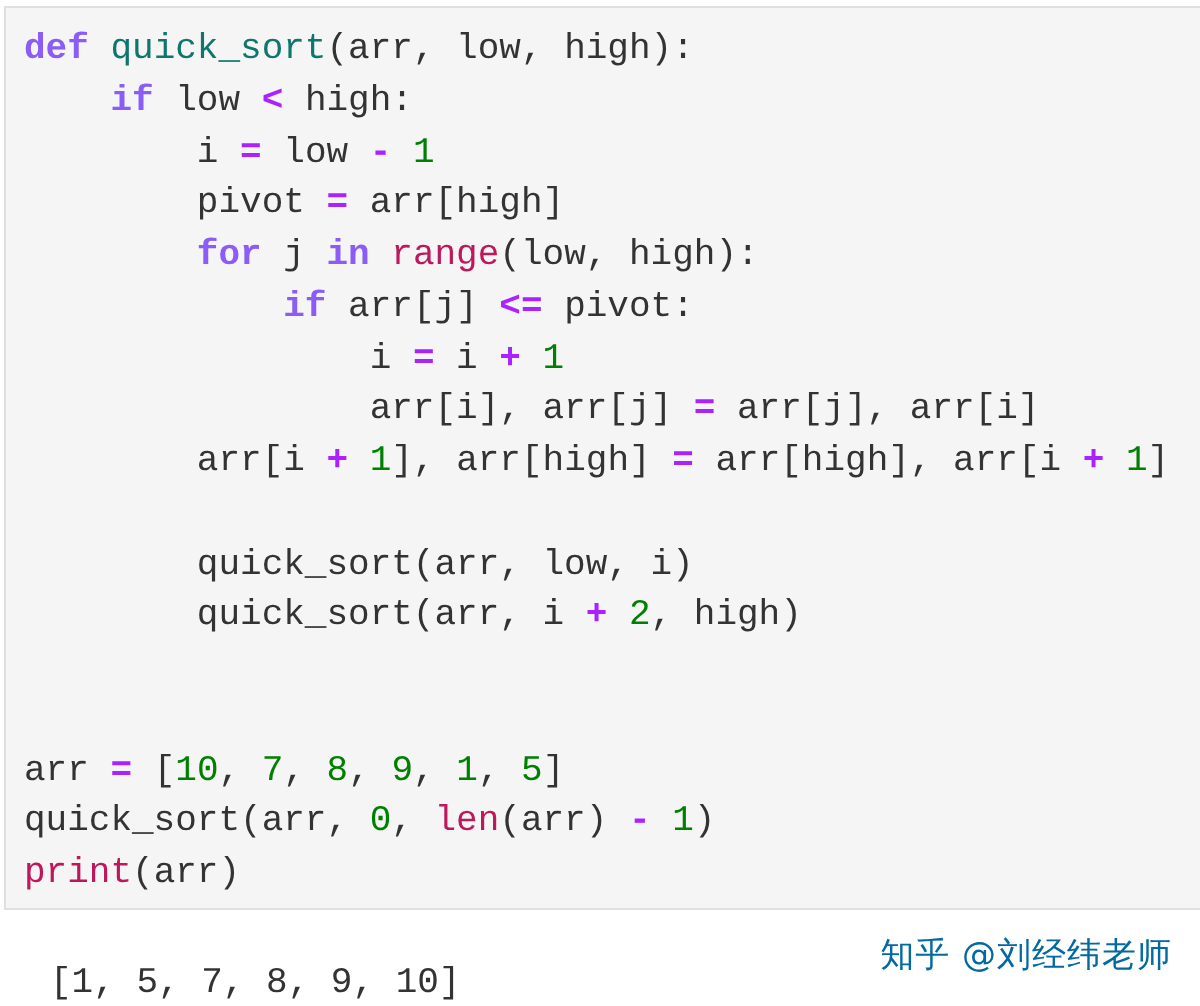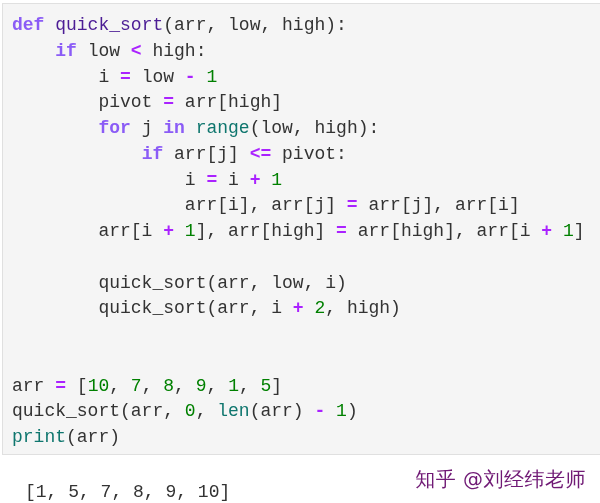--- a/index.html
+++ b/index.html
@@ -30,42 +30,42 @@
     top: 9px;
     margin: 0;
     font-family: "Liberation Mono", "DejaVu Sans Mono", monospace;
     font-size: 18px;
     line-height: 25.75px;
     color: #333333;
     white-space: pre;
   }
   .line { display: block; height: 25.75px; }
   .kw { color: #8b5cf6; font-weight: bold; }
-  .fn { color: #4c1d95; }
-  .bi { color: #0f766e; }
+  .fn { color: #0f766e; }
+  .bi { color: #be185d; }
   .num { color: #008000; }
   .op { color: #aa22ff; font-weight: bold; }
   .output {
     position: absolute;
     left: 11px;
     top: 465px;
     margin: 14px;
     font-family: "Liberation Mono", "DejaVu Sans Mono", monospace;
     font-size: 18px;
     line-height: 26px;
     color: #333333;
     white-space: pre;
   }
   .watermark {
     position: absolute;
     right: 14px;
     top: 466px;
     font-family: "DejaVu Sans", sans-serif;
-    font-size: 20px;
-    color: #701a75;
+    font-size: 17px;
+    color: #0369a1;
     letter-spacing: 0.5px;
   }
 </style>
 </head>
 <body>
 
 <div class="code-cell">
   <pre class="code" id="code-editor"><span class="line"><span class="kw">def</span><span> </span><span class="fn">quick_sort</span><span>(arr, low, high):</span></span><span class="line"><span>    </span><span class="kw">if</span><span> low </span><span class="op">&lt;</span><span> high:</span></span><span class="line"><span>        i </span><span class="op">=</span><span> low </span><span class="op">-</span><span> </span><span class="num">1</span></span><span class="line"><span>        pivot </span><span class="op">=</span><span> arr[high]</span></span><span class="line"><span>        </span><span class="kw">for</span><span> j </span><span class="kw">in</span><span> </span><span class="bi">range</span><span>(low, high):</span></span><span class="line"><span>            </span><span class="kw">if</span><span> arr[j] </span><span class="op">&lt;=</span><span> pivot:</span></span><span class="line"><span>                i </span><span class="op">=</span><span> i </span><span class="op">+</span><span> </span><span class="num">1</span></span><span class="line"><span>                arr[i], arr[j] </span><span class="op">=</span><span> arr[j], arr[i]</span></span><span class="line"><span>        arr[i </span><span class="op">+</span><span> </span><span class="num">1</span><span>], arr[high] </span><span class="op">=</span><span> arr[high], arr[i </span><span class="op">+</span><span> </span><span class="num">1</span><span>]</span></span><span class="line"> </span><span class="line"><span>        quick_sort(arr, low, i)</span></span><span class="line"><span>        quick_sort(arr, i </span><span class="op">+</span><span> </span><span class="num">2</span><span>, high)</span></span><span class="line"> </span><span class="line"> </span><span class="line"><span>arr </span><span class="op">=</span><span> [</span><span class="num">10</span><span>, </span><span class="num">7</span><span>, </span><span class="num">8</span><span>, </span><span class="num">9</span><span>, </span><span class="num">1</span><span>, </span><span class="num">5</span><span>]</span></span><span class="line"><span>quick_sort(arr, </span><span class="num">0</span><span>, </span><span class="bi">len</span><span>(arr) </span><span class="op">-</span><span> </span><span class="num">1</span><span>)</span></span><span class="line"><span class="bi">print</span><span>(arr)</span></span></pre>
 </div>
 

